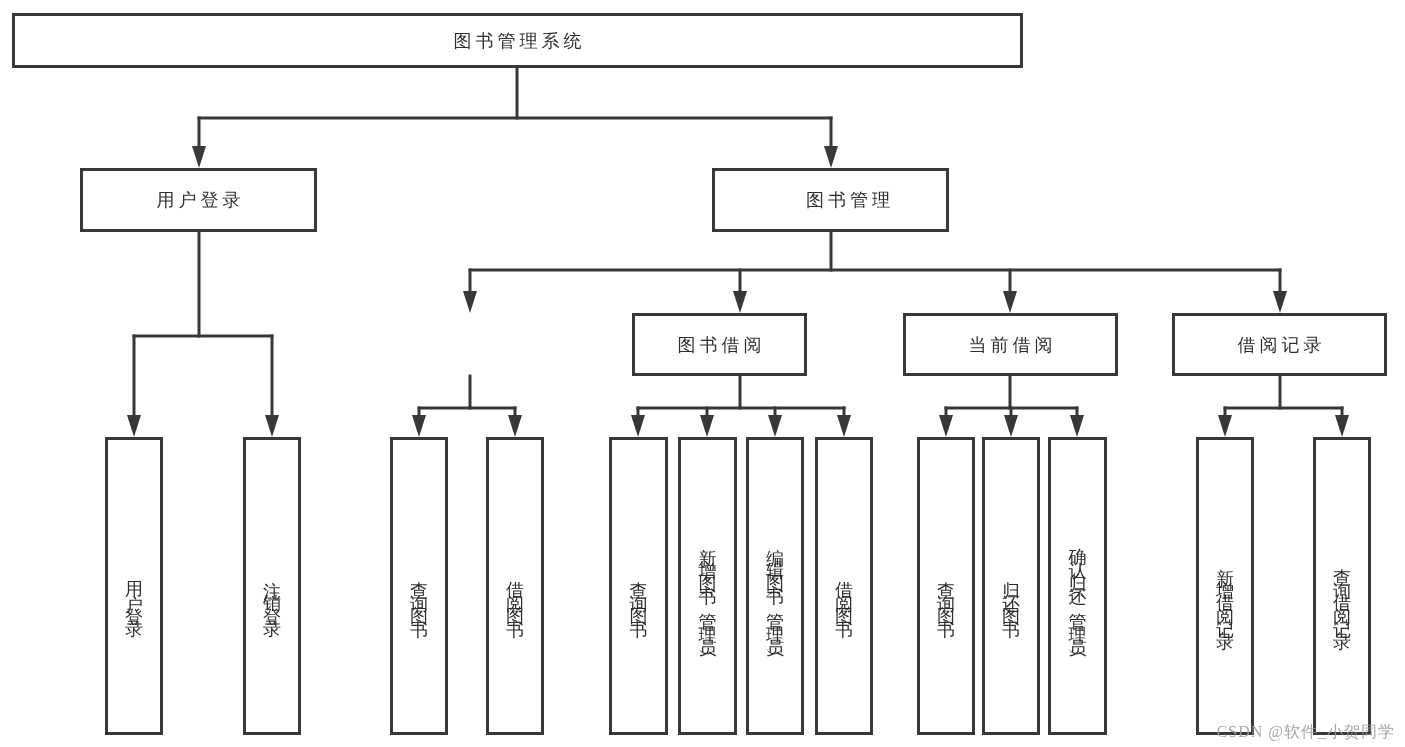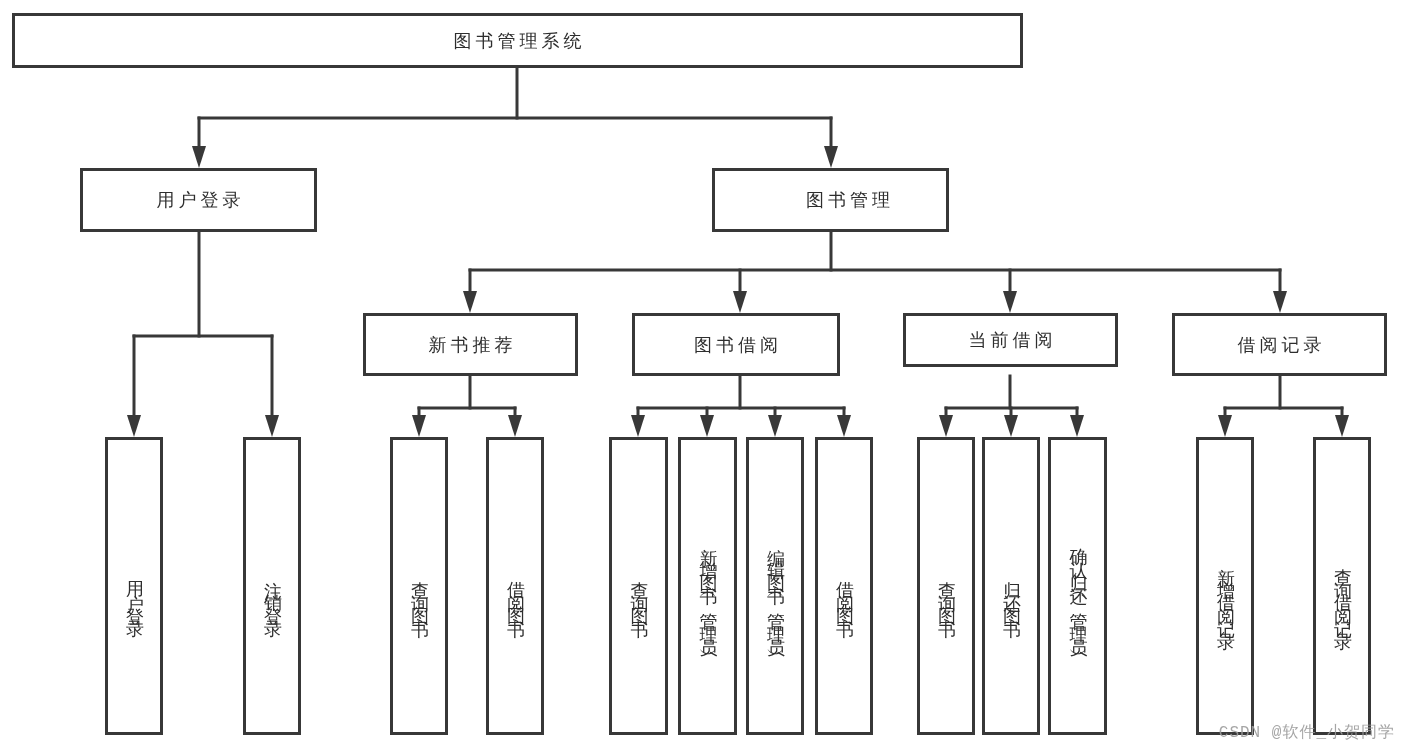--- a/index.html
+++ b/index.html
@@ -6,21 +6,21 @@
     margin: 0;
     padding: 0;
     background: #ffffff;
   }
   .canvas {
     position: relative;
     width: 1405px;
     height: 747px;
     background: #ffffff;
     overflow: hidden;
-    font-family: Liberation Mono, monospace;
+    font-family: Liberation Serif, serif;
   }
   .connectors {
     position: absolute;
     left: 0;
     top: 0;
     pointer-events: none;
   }
   .node {
     position: absolute;
     box-sizing: border-box;
@@ -142,27 +142,24 @@
     <span>图书管理系统</span>
   </div>
 
   <div class="node h" style="left:80px; top:168px; width:237px; height:64px;">
     <span>用户登录</span>
   </div>
   <div class="node h" style="left:712px; top:168px; width:237px; height:64px;padding-left:35px;">
     <span>图书管理</span>
   </div>
 
-  <div class="node h" style="left:363px; top:313px; width:215px; height:63px;">
-    <span>新书推荐</span>
-  </div>
-  <div class="node h" style="left:632px; top:313px; width:208px; height:63px;align-items:center;">
+  <div class="node h" style="left:632px; top:313px; width:175px; height:63px;align-items:center;">
     <span>图书借阅</span>
   </div>
-  <div class="node h" style="left:903px; top:313px; width:215px; height:54px;">
+  <div class="node h" style="left:903px; top:313px; width:215px; height:63px;">
     <span>当前借阅</span>
   </div>
   <div class="node h" style="left:1172px; top:313px; width:215px; height:63px;">
     <span>借阅记录</span>
   </div>
 
   <div class="node v" style="left:105px; top:437px; width:58px; height:298px;">
     <span>用户登录</span>
   </div>
   <div class="node v" style="left:243px; top:437px; width:58px; height:298px;">

